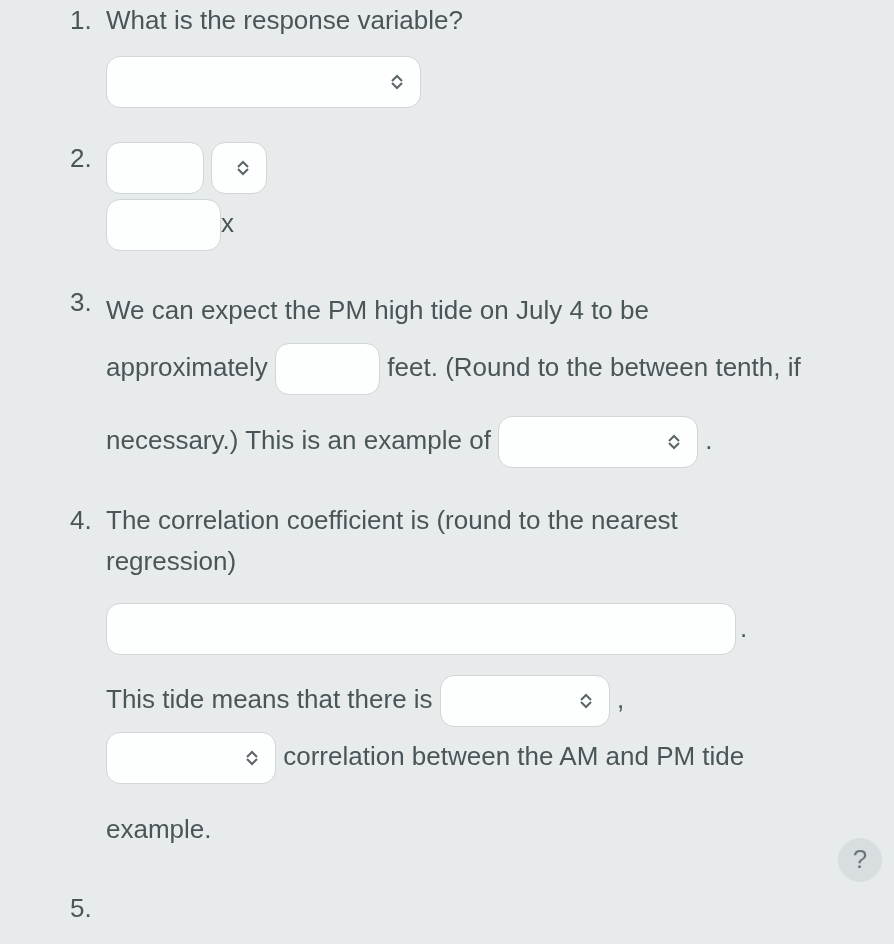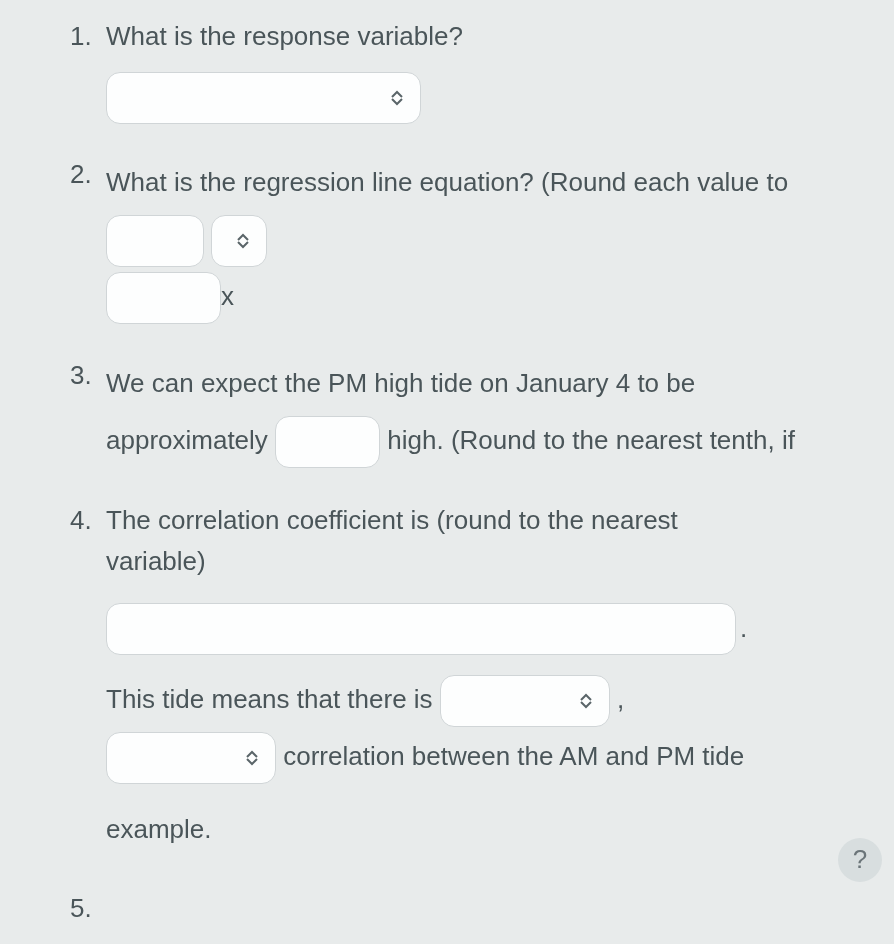--- a/index.html
+++ b/index.html
@@ -90,21 +90,20 @@
       width: 115px;
     }
     .textbox-full {
       width: 630px;
       display: block;
       margin-top: 10px;
     }
     .q1-text {
       margin-bottom: 14px;
       display: block;
-      margin-top: 16px;
     }
     .q4-text {
       margin-bottom: 20px;
     }
     .line {
       margin-top: 16px;
     }
     .inline-row {
       display: block;
       line-height: 2.2;
@@ -140,55 +139,66 @@
             </svg>
           <svg viewBox="0 0 14 8">
               <path d="M2 1 L7 6 L12 1" fill="none" stroke="currentColor" stroke-width="2"></path>
             </svg>
         </span>
       </span>
     </li>
 
     <li>
       <div class="inline-row">
-        <span>What is the regression line equation? (Round each value to</span>
-      </div>
-      <div class="inline-row">
         <span class="textbox textbox-sm"></span>
         <span class="dropdown dropdown-sm">
           <span class="arrows">
             <svg viewBox="0 0 14 8">
                 <path d="M2 7 L7 2 L12 7" fill="none" stroke="currentColor" stroke-width="2"></path>
               </svg>
             <svg viewBox="0 0 14 8">
                 <path d="M2 1 L7 6 L12 1" fill="none" stroke="currentColor" stroke-width="2"></path>
               </svg>
           </span>
         </span>
       </div>
       <div class="inline-row">
         <span class="textbox textbox-md"></span><span>x</span>
       </div>
     </li>
 
     <li>
       <div class="inline-row">
-        <span>We can expect the PM high tide on January 4 to be</span>
+        <span>We can expect the PM high tide on July 4 to be</span>
       </div>
       <div class="inline-row">
         <span>approximately</span>
         <span class="textbox" style="width:105px"></span>
-        <span>high. (Round to the nearest tenth, if</span>
+        <span>feet. (Round to the between tenth, if</span>
+      </div>
+      <div class="inline-row line">
+        <span>necessary.) This is an example of</span>
+        <span class="dropdown dropdown-lg">
+          <span class="arrows">
+            <svg viewBox="0 0 14 8">
+                <path d="M2 7 L7 2 L12 7" fill="none" stroke="currentColor" stroke-width="2"></path>
+              </svg>
+            <svg viewBox="0 0 14 8">
+                <path d="M2 1 L7 6 L12 1" fill="none" stroke="currentColor" stroke-width="2"></path>
+              </svg>
+          </span>
+        </span>
+        <span>.</span>
       </div>
     </li>
 
     <li>
       <div class="q4-text">
         <span>The correlation coefficient is (round to the nearest</span><br>
-        <span>variable)</span>
+        <span>regression)</span>
       </div>
       <div style="display:flex; align-items:center;">
         <span class="textbox textbox-full" style="margin-top:0;"></span>
         <span style="margin-left:4px;">.</span>
       </div>
       <div class="inline-row line">
         <span>This tide means that there is</span>
         <span class="dropdown dropdown-md">
           <span class="arrows">
             <svg viewBox="0 0 14 8">

